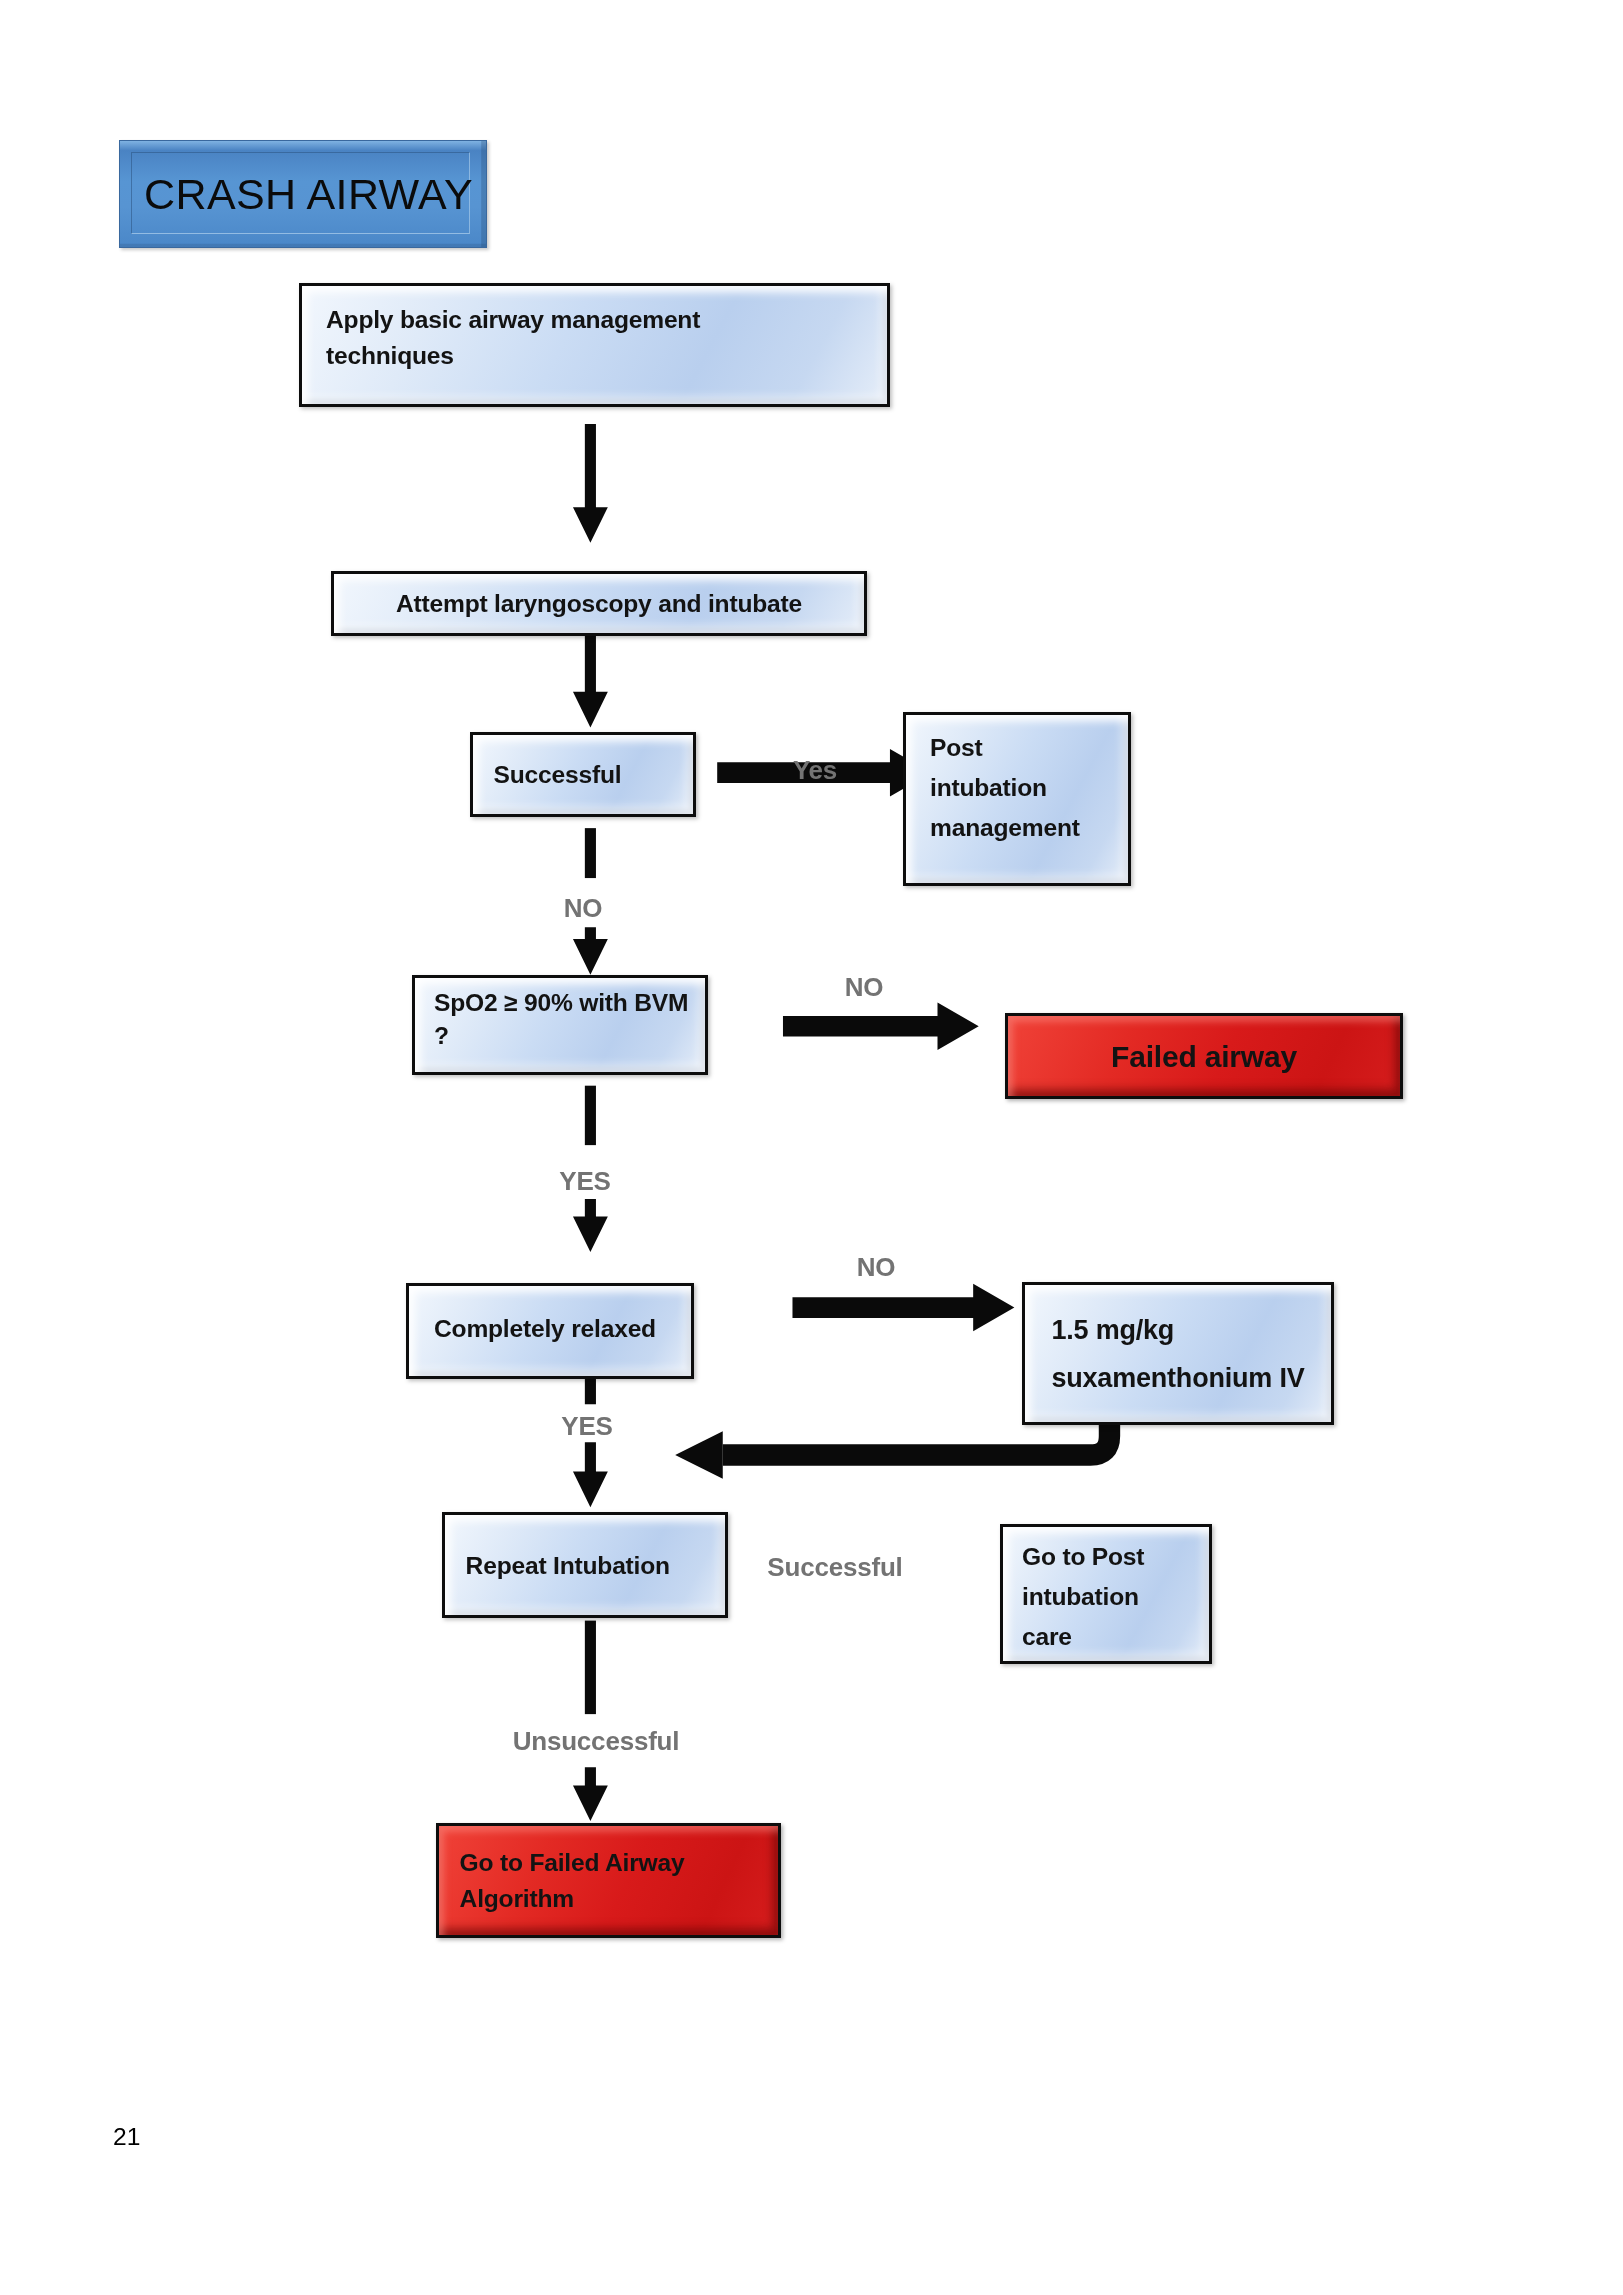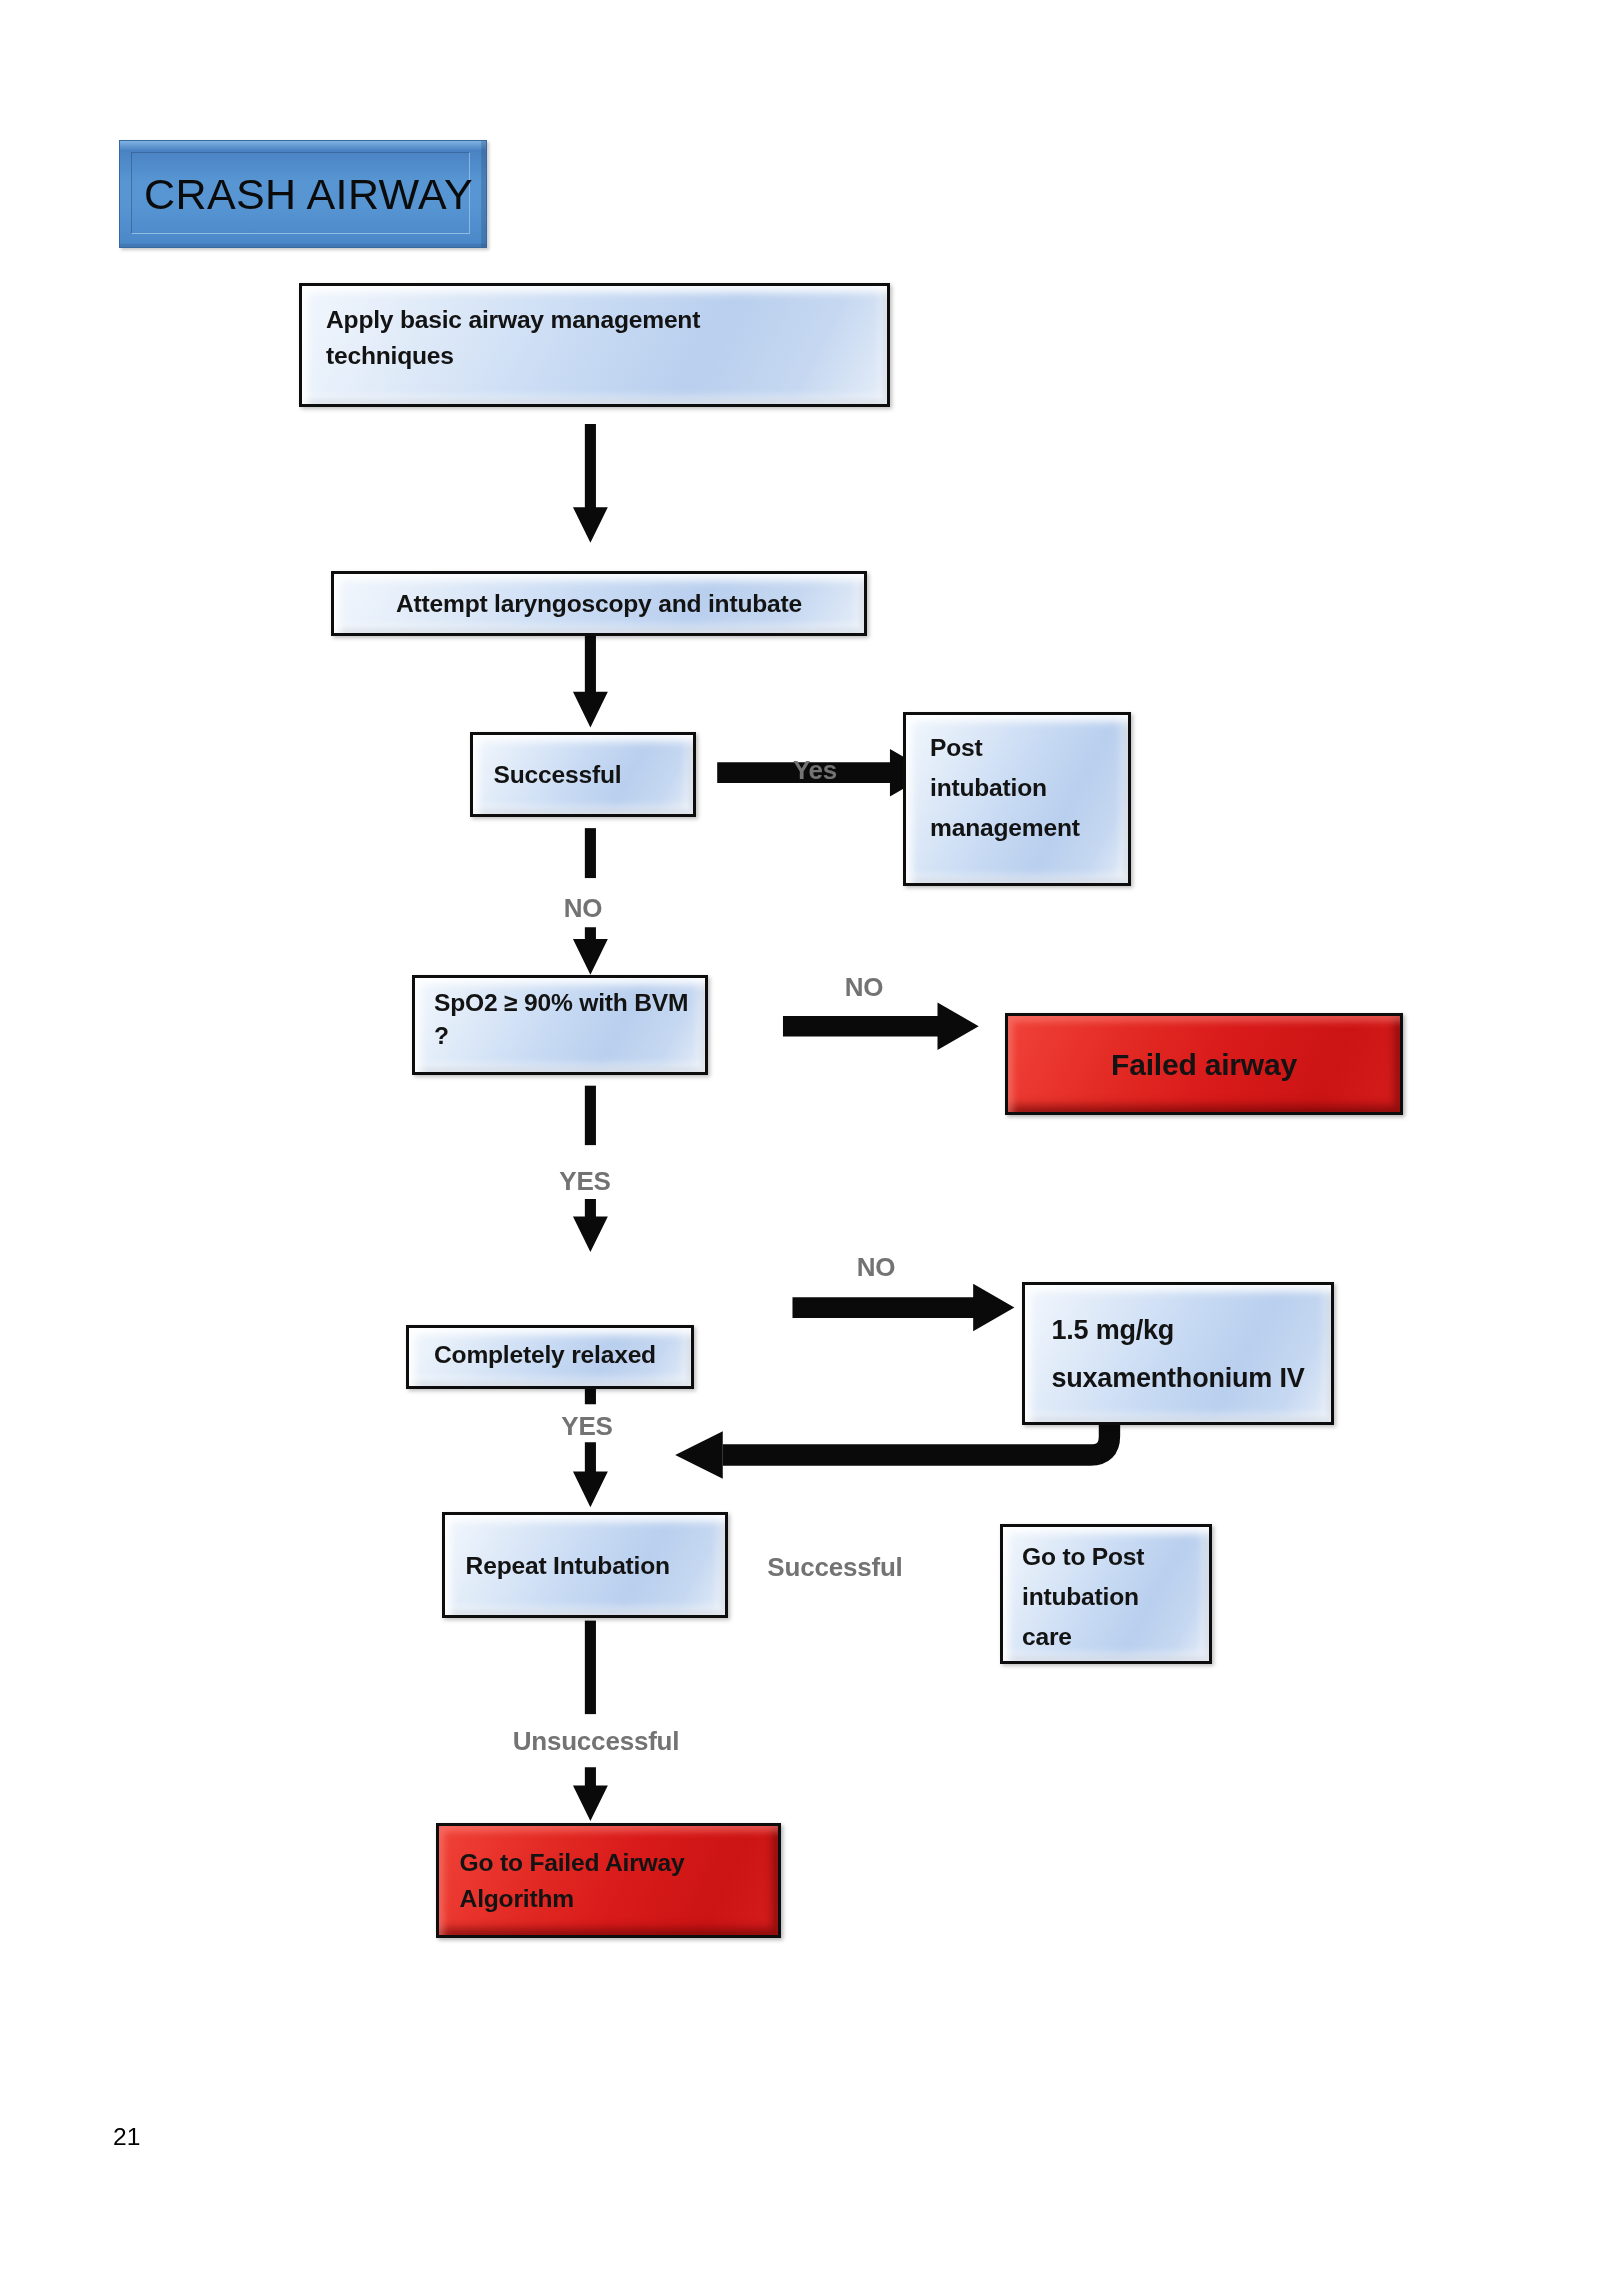--- a/index.html
+++ b/index.html
@@ -81,23 +81,23 @@
   <div class="node center" style="left:331px;top:547px;width:536px;height:65px;">Attempt laryngoscopy and intubate</div>
 
   <div class="node" style="left:470px;top:732px;width:226px;height:85px;padding-left:20.6px;">Successful</div>
 
   <div class="node top" style="left:903px;top:712px;width:228px;height:174px;padding:12.7px 6.3px 0 24px;line-height:40px;">Post
 intubation
 management</div>
 
   <div class="node" style="left:412px;top:975px;width:296px;height:100px;padding-left:19px;padding-bottom:12.7px;">SpO2 ≥ 90% with BVM ?</div>
 
-  <div class="node red center" style="left:1005px;top:989px;width:398px;height:102px;font-size:30px;">Failed airway</div>
+  <div class="node red center" style="left:1005px;top:989px;width:398px;height:86px;font-size:30px;">Failed airway</div>
 
-  <div class="node" style="left:406px;top:1325px;width:288px;height:64px;padding-left:25px;padding-bottom:4.8px;">Completely relaxed</div>
+  <div class="node" style="left:406px;top:1283px;width:288px;height:96px;padding-left:25px;padding-bottom:4.8px;">Completely relaxed</div>
 
   <div class="node center" style="left:1022px;top:1258px;width:312px;height:143px;font-size:27px;line-height:48px;">1.5 mg/kg
 suxamenthonium IV</div>
 
   <div class="node" style="left:442px;top:1512px;width:286px;height:106px;padding-left:20.6px;">Repeat Intubation</div>
 
   <div class="node top" style="left:1000px;top:1524px;width:212px;height:140px;padding:9.5px 4.8px 0 19px;line-height:40px;">Go to Post
 intubation
 care</div>
 

